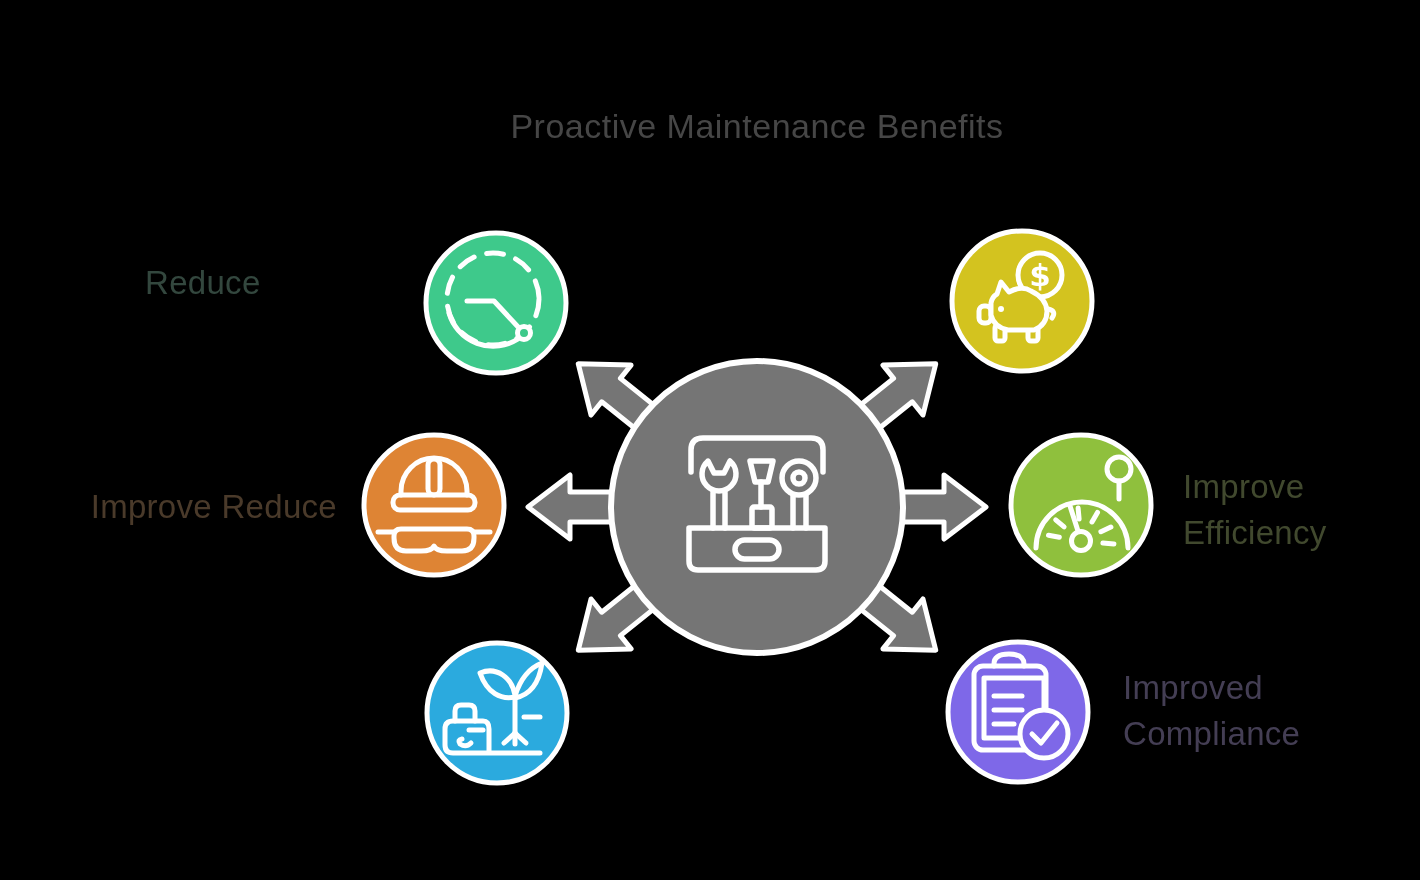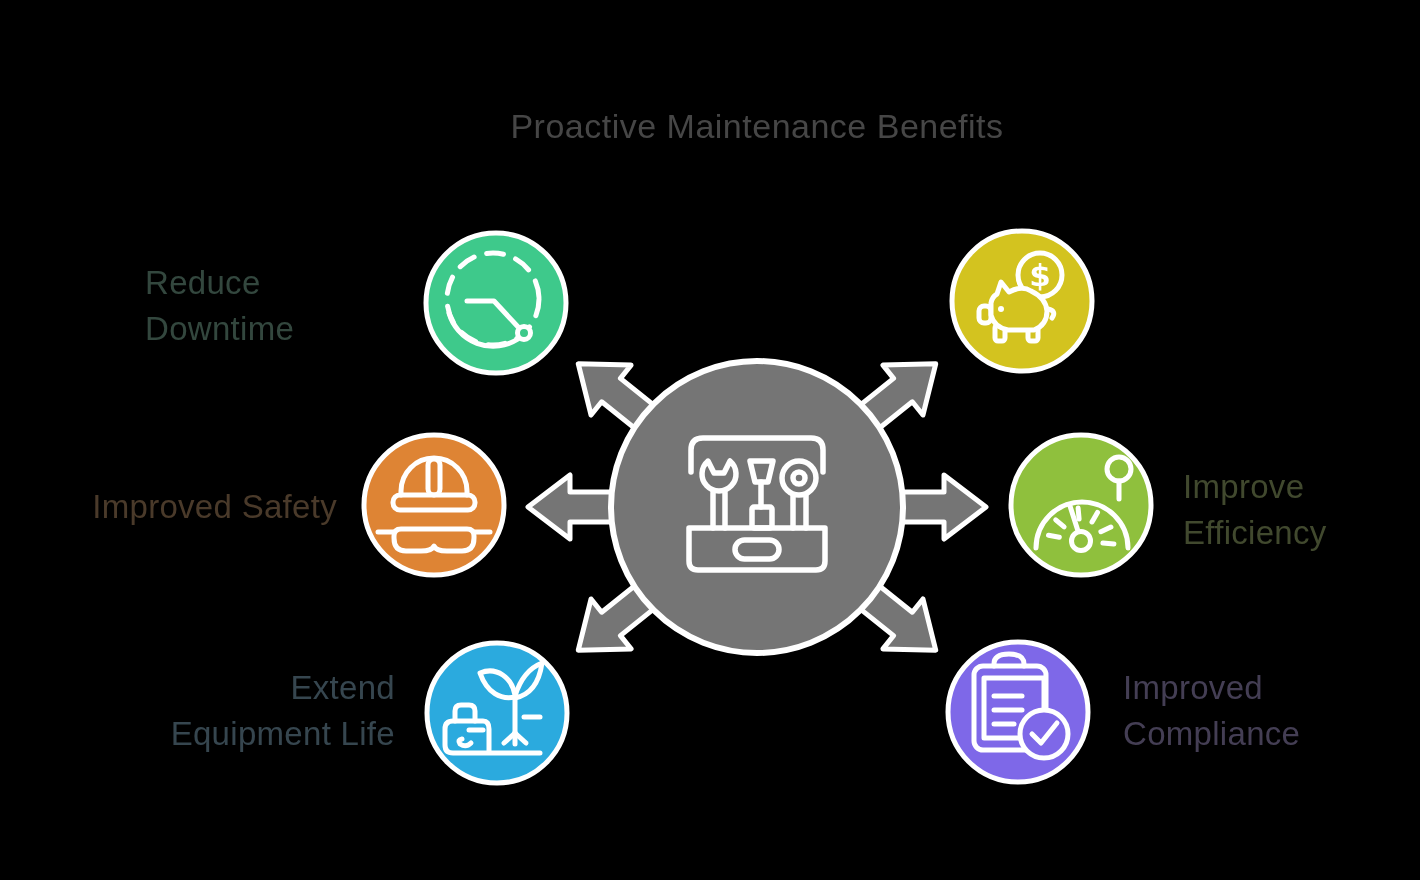--- a/index.html
+++ b/index.html
@@ -131,36 +131,31 @@
       <circle cx="26" cy="22" r="24" fill="#7e68e8"></circle>
       <path d="M 14 22 L 23 31 L 39 11"></path>
     </g>
   </g>
 </svg>
 
   <div class="title" style="color: rgb(70, 70, 70);">Proactive Maintenance Benefits</div>
 
   <div id="lbl0" class="lbl" style="color: rgb(51, 71, 62);">
     <div>Reduce</div>
-    <div>Downtime</div>
   </div>
 
 
   <div id="lbl2" class="lbl" style="color: rgb(74, 58, 42);">
-    <div>Improved Safety</div>
+    <div>Improve Reduce</div>
   </div>
 
   <div id="lbl3" class="lbl" style="color: rgb(65, 73, 46);">
     <div>Improve</div>
     <div>Efficiency</div>
   </div>
 
-  <div id="lbl4" class="lbl" style="color: rgb(54, 70, 79);">
-    <div>Extend</div>
-    <div>Equipment Life</div>
-  </div>
 
   <div id="lbl5" class="lbl" style="color: rgb(68, 62, 84);">
     <div>Improved</div>
     <div>Compliance</div>
   </div>
 
 </div>
 
 </body></html>

